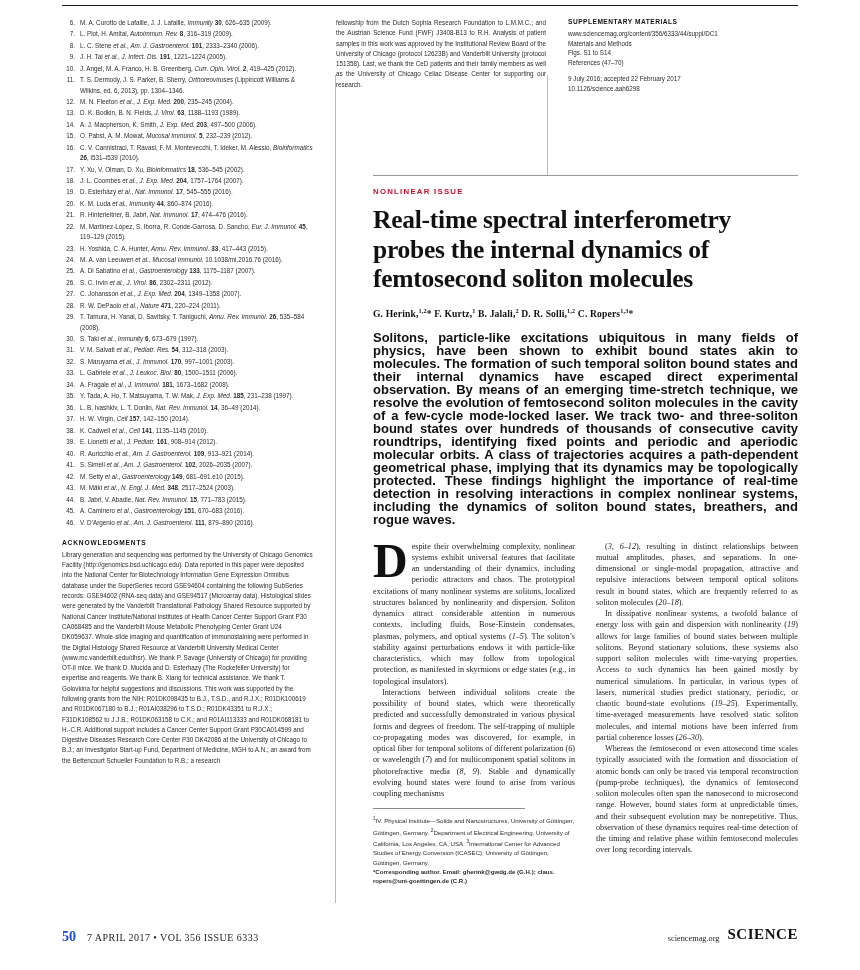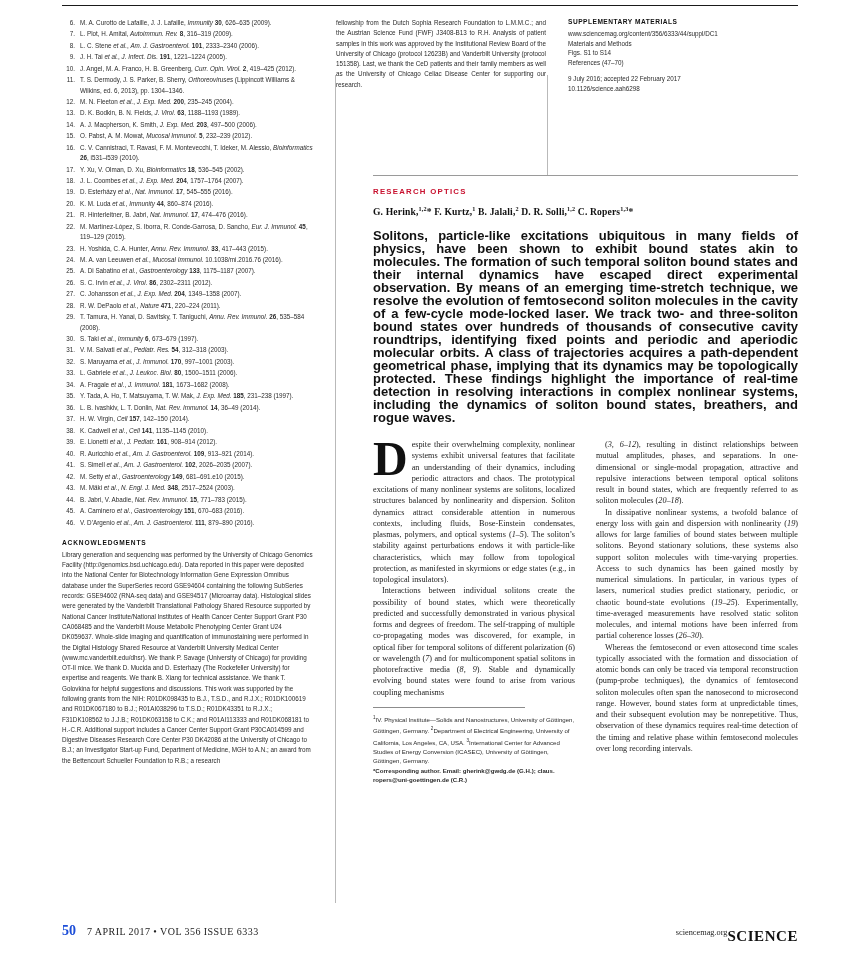--- a/index.html
+++ b/index.html
@@ -139,21 +139,21 @@
   
   .footer { position:absolute; left:62px; right:62px; bottom:30px; display:flex; align-items:baseline; }
   .pg-num {
     font-family:"Liberation Serif", serif; font-weight:bold;
     font-size:14px; color:#1d4ed8; margin-right:11px;
   }
   .pg-issue {
     font-family:"Liberation Serif", serif; font-size:10px;
     letter-spacing:.45px; color:#222;
   }
-  .foot-right { margin-left:auto; display:flex; align-items:flex-start; }
+  .foot-right { margin-left:auto; display:flex; align-items:flex-end; gap:8px; }
   .foot-site { font-family:"Liberation Serif", serif; font-size:8.3px; color:#222; }
   .foot-sci {
     font-family:"Liberation Serif", serif; font-weight:bold;
     font-size:15px; letter-spacing:.55px; color:#111;
   }
 </style>
 </head>
 <body>
 
 <div class="page">
@@ -351,21 +351,22 @@
       <div class="supp-line">10.1126/science.aah6298</div>
     </div>
   </div>
 
   <div class="vrule" style="left:335px; top:70px; height:828px;"></div>
   <div class="vrule" style="left:547px; top:70px; height:100px;"></div>
 
   <div class="article-wrap">
     <div class="art-rule"></div>
 
-    <div class="kicker">RESEARCH OPTICS</div>
+    <div class="kicker">NONLINEAR ISSUE</div>
+    <h1 class="art-title">Real-time spectral interferometry probes the internal dynamics of femtosecond soliton molecules</h1>
     <div class="authors">G. Herink,<sup>1,2</sup>* F. Kurtz,<sup>1</sup> B. Jalali,<sup>2</sup> D. R. Solli,<sup>1,2</sup> C. Ropers<sup>1,3</sup>*</div>
     <div class="abstract">Solitons, particle-like excitations ubiquitous in many fields of physics, have been shown to exhibit bound states akin to molecules. The formation of such temporal soliton bound states and their internal dynamics have escaped direct experimental observation. By means of an emerging time-stretch technique, we resolve the evolution of femtosecond soliton molecules in the cavity of a few-cycle mode-locked laser. We track two- and three-soliton bound states over hundreds of thousands of consecutive cavity roundtrips, identifying fixed points and periodic and aperiodic molecular orbits. A class of trajectories acquires a path-dependent geometrical phase, implying that its dynamics may be topologically protected. These findings highlight the importance of real-time detection in resolving interactions in complex nonlinear systems, including the dynamics of soliton bound states, breathers, and rogue waves.</div>
 
     <div class="body2">
       <div class="bcol">
         <div class="bodytext" id="body-left">
             <p class="noind dropcap-p"><span class="dropcap">D</span>espite their overwhelming complexity, nonlinear systems exhibit universal features that facilitate an understanding of their dynamics, including periodic attractors and chaos. The prototypical excitations of many nonlinear systems are solitons, localized structures balanced by nonlinearity and dispersion. Soliton dynamics attract considerable attention in numerous contexts, including fluids, Bose-Einstein condensates, plasmas, polymers, and optical systems (<i>1–5</i>). The soliton’s stability against perturbations endows it with particle-like characteristics, which may follow from topological protection, as manifested in skyrmions or edge states (e.g., in topological insulators).</p>
             <p>Interactions between individual solitons create the possibility of bound states, which were theoretically predicted and successfully demonstrated in various physical forms and degrees of freedom. The self-trapping of multiple co-propagating modes was discovered, for example, in optical fiber for temporal solitons of different polarization (<i>6</i>) or wavelength (<i>7</i>) and for multicomponent spatial solitons in photorefractive media (<i>8, 9</i>). Stable and dynamically evolving bound states were found to arise from various coupling mechanisms</p>
           </div>
         <div class="affil-rule"></div>

